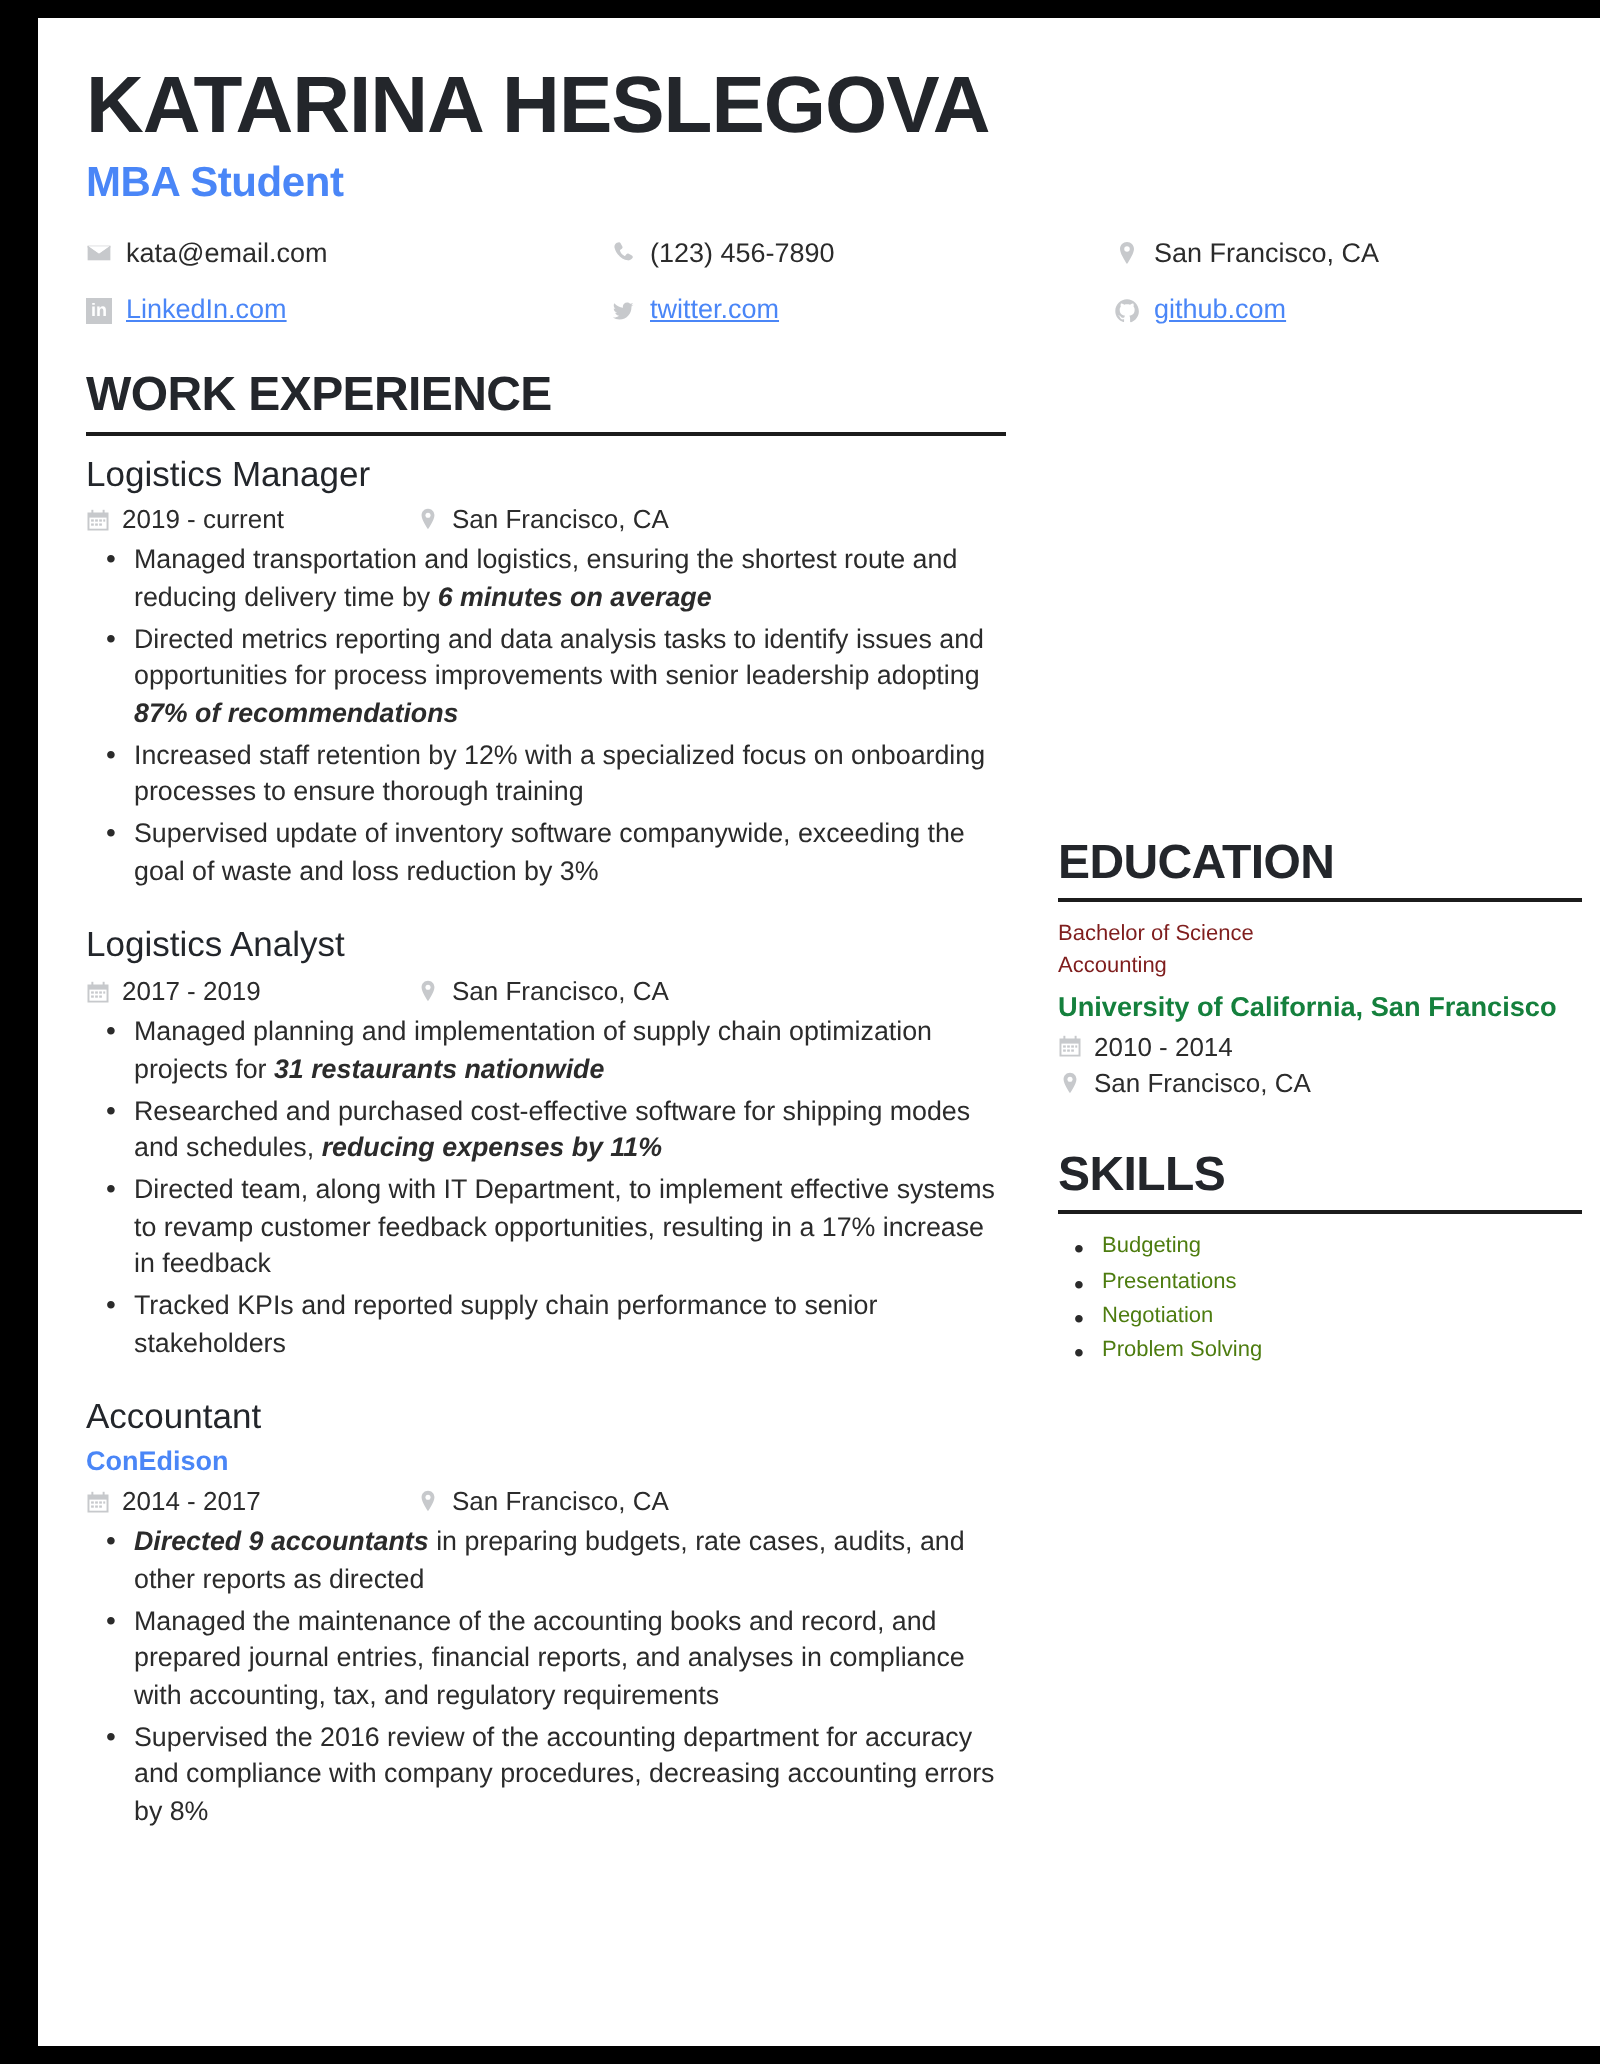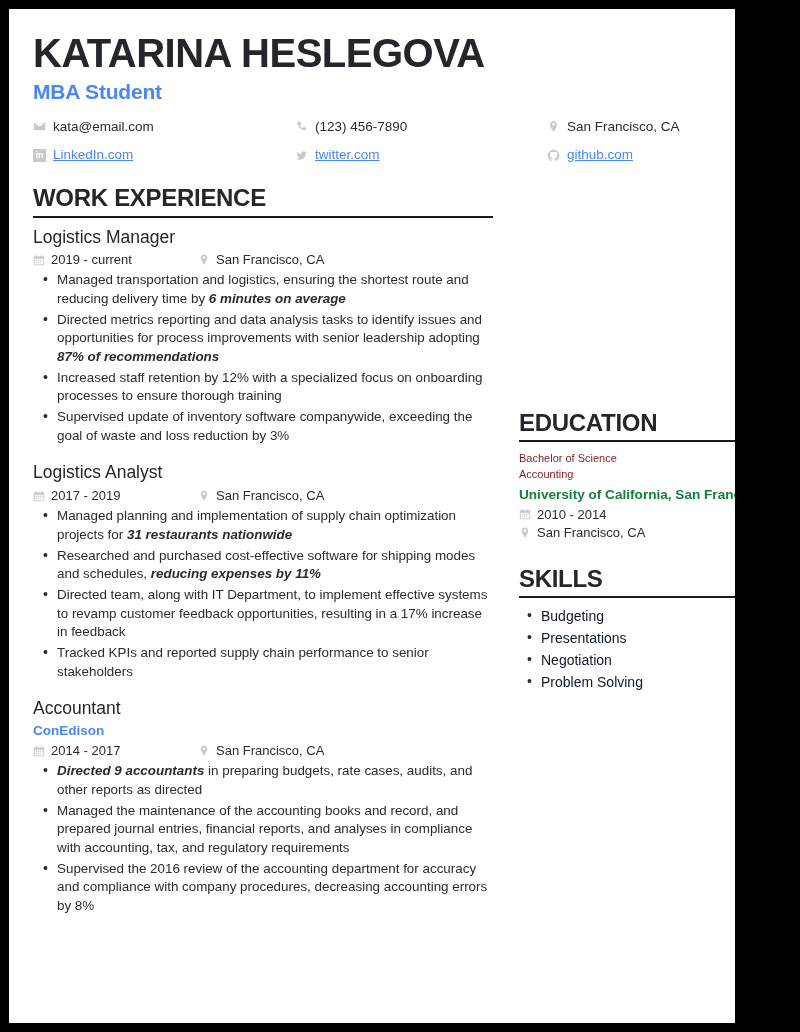--- a/index.html
+++ b/index.html
@@ -6,23 +6,23 @@
 
   html, body {
     width: 800px;
     height: 1032px;
     background: #000000;
     font-family: "Liberation Sans", sans-serif;
   }
 
   #page {
     position: absolute;
-    left: 9px;
+    left: 19px;
     top: 9px;
-    width: 726px;
+    width: 782px;
     height: 1014px;
     background: #ffffff;
     overflow: hidden;
   }
 
   .inner {
     padding: 22px 14px 0 24px;
   }
 
   
@@ -185,23 +185,23 @@
     width: 12px; height: 13px; flex: 0 0 12px;
     color: #c7c9cc;
     display: flex; align-items: center; justify-content: center;
   }
 
   .skills-wrap { margin-top: 26px; }
   ul.skills { list-style: none; margin-top: 2px; }
   ul.skills li {
     position: relative;
     padding-left: 22px;
-    font-size: 14px;
+    font-size: 11px;
     line-height: 1.48;
-    color: #0f172a;
+    color: #4d7c0f;
     margin-bottom: 1px;
   }
   ul.skills li::before {
     content: "\2022";
     position: absolute;
     left: 8px;
     top: -1px;
     font-size: 14px;
     color: #2b2b2b;
   }

